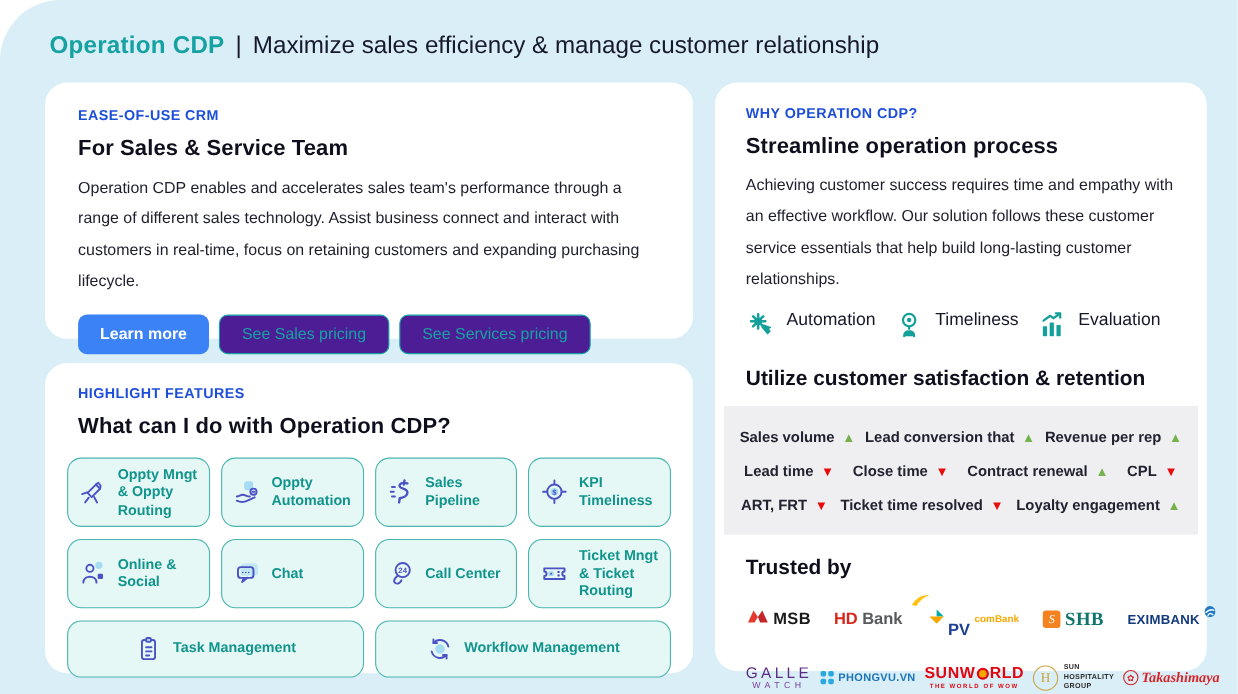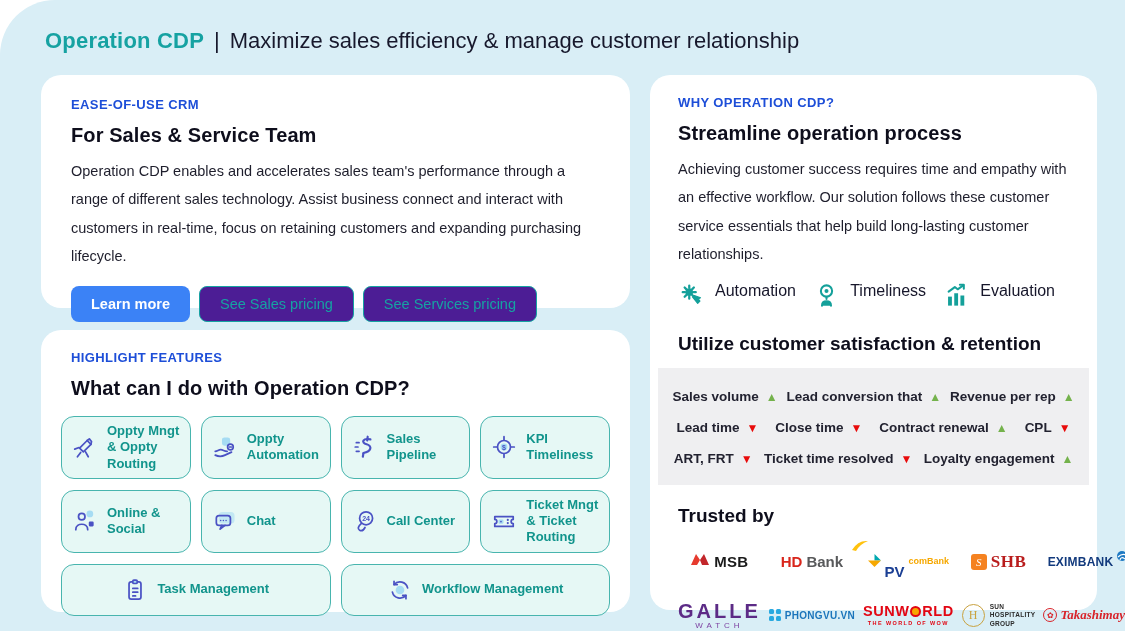--- a/index.html
+++ b/index.html
@@ -50,24 +50,24 @@
   .logo { display:flex; align-items:center; justify-content:center; gap:4px; min-height:30px; }
   .msb-txt { font-weight:900; font-size:15px; color:#1a1a1a; letter-spacing:.3px; }
   .hd1 { color:#d9261c; font-weight:800; font-size:15px; }
   .hd2 { color:#58595b; font-weight:800; font-size:15px; }
   .hd-wrap { position:relative; }
   .hd-swoosh { position:absolute; right:-14px; top:-9px; }
   .pv1 { color:#1b3f94; font-weight:900; font-size:15px;margin-top:20px; }
   .pv-stack { display:flex; flex-direction:row; line-height:1; }
   .pv2 { color:#f6a800; font-weight:800; font-size:9px; }
   .shb-sq { width:16px; height:16px; background:#f58220; border-radius:3px; color:#fff; font-family:"Liberation Serif",serif; font-style:italic; font-size:11px; display:flex; align-items:center; justify-content:center; }
-  .shb-txt { color:#b91c1c; font-family:"Liberation Serif",serif; font-weight:700; font-size:17px; letter-spacing:.5px; }
+  .shb-txt { color:#0f766e; font-family:"Liberation Serif",serif; font-weight:700; font-size:17px; letter-spacing:.5px; }
   .exim { color:#123a7d; font-weight:900; font-size:12px; letter-spacing:.2px; }
   .galle { display:flex; flex-direction:column; align-items:center; line-height:1.1; }
-  .galle1 { color:#5c2b86; font-weight:700; font-size:20px; letter-spacing:3px; }
+  .galle1 { color:#5c2b86; font-weight:400; font-size:14px; letter-spacing:3px; }
   .galle2 { color:#7b3fa0; font-weight:500; font-size:8px; letter-spacing:4px;text-align:center; }
   .pvu-dots { display:grid; grid-template-columns:5px 5px; gap:2px; }
   .pvu-dots i { width:5px; height:5px; border-radius:1.5px; background:#29a9e0; }
   .pvu-txt { color:#1b75bb; font-weight:800; font-size:10px; letter-spacing:.3px; }
   .sunworld { display:flex; flex-direction:column; align-items:center; line-height:1; }
   .sw-main { color:#e20613; font-weight:900; font-size:14.5px; letter-spacing:.5px; display:flex; align-items:center; }
   .sw-sun { width:11px; height:11px; border-radius:50%; background:#f7a600; border:2px solid #e20613; display:inline-block; margin:0 1px; }
   .sw-tag { color:#e20613; font-weight:700; font-size:5.5px; letter-spacing:1.4px; margin-top:2px; }
   .sun-h { display:flex; align-items:center; gap:5px; }
   .sun-circ { width:23px; height:23px; border-radius:50%; border:1.5px solid #c9a23f; color:#c9a23f; font-family:"Liberation Serif",serif; font-size:12px; display:flex; align-items:center; justify-content:center; }

